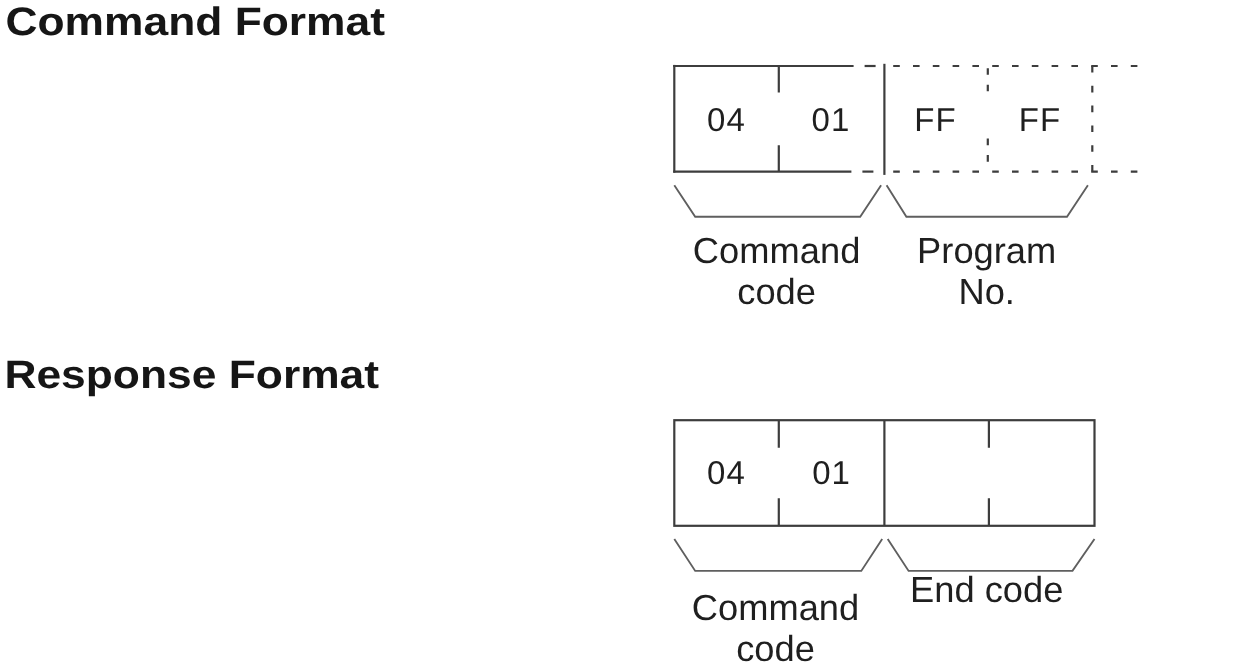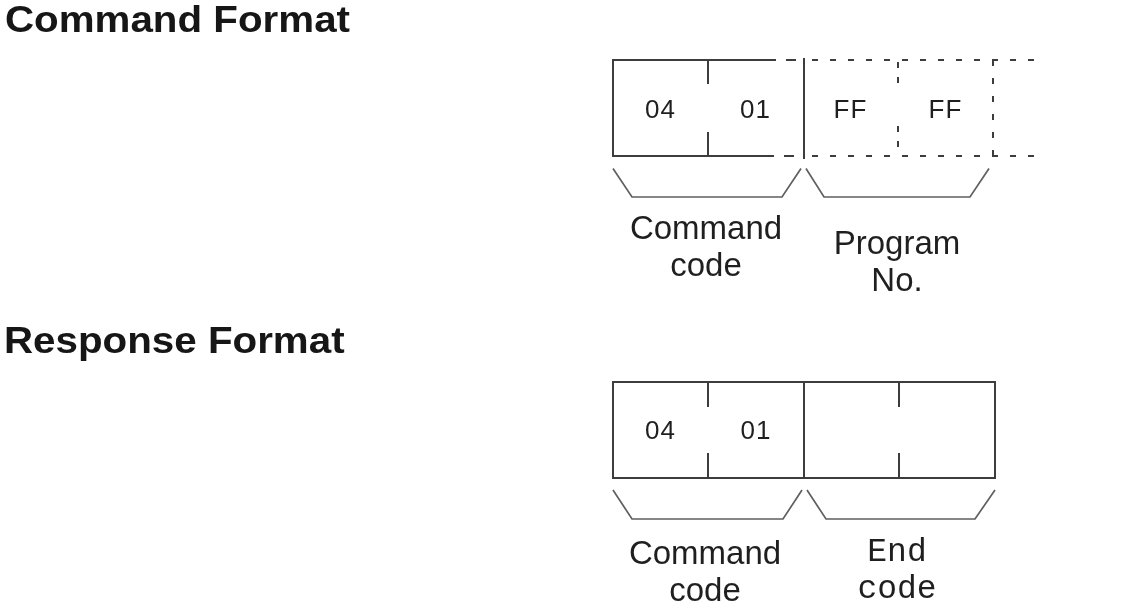--- a/index.html
+++ b/index.html
@@ -31,21 +31,21 @@
     line-height: 36px;
     color: #161616;
     transform: scaleX(1.12);
     transform-origin: left top;
     white-space: nowrap;
   }
   .heading-command { left: 5px; top: 2px; }
   .heading-response { left: 4px; top: 323px; }
   .cellval {
     position: absolute;
-    font-size: 26px;
+    font-size: 30px;
     line-height: 37px;
     text-align: center;
     color: #1f1f1f;
     letter-spacing: 1px;
   }
   .fieldlabel {
     position: absolute;
     font-size: 33px;
     line-height: 37px;
     text-align: center;
@@ -108,25 +108,25 @@
   <h2 class="heading heading-response">Response Format</h2>
 
   <div class="cellval" style="left:613px; top:91px; width:95px;">04</div>
   <div class="cellval" style="left:708px; top:91px; width:95px;">01</div>
   <div class="cellval" style="left:803px; top:91px; width:95px;">FF</div>
   <div class="cellval" style="left:898px; top:91px; width:95px;">FF</div>
   <div class="cellval" style="left:993px; top:91px; width:94px;"></div>
 
   <div class="fieldlabel" style="left:706px; top:209px;">Command
 code</div>
-  <div class="fieldlabel" style="left:897px; top:209px;margin-top:15px;">Program
+  <div class="fieldlabel" style="left:897px; top:209px;">Program
 No.</div>
 
   <div class="cellval" style="left:613px; top:412px; width:95px;">04</div>
   <div class="cellval" style="left:708px; top:412px; width:96px;">01</div>
   <div class="cellval" style="left:804px; top:412px; width:95px;"></div>
   <div class="cellval" style="left:899px; top:412px; width:96px;"></div>
 
   <div class="fieldlabel" style="left:705px; top:534px;">Command
 code</div>
-  <div class="fieldlabel" style="left:897px; top:534px;font-family:Liberation Mono, monospace;">End code</div>
+  <div class="fieldlabel" style="left:897px; top:517px;">End code</div>
 
 </div>
 
 </body></html>

